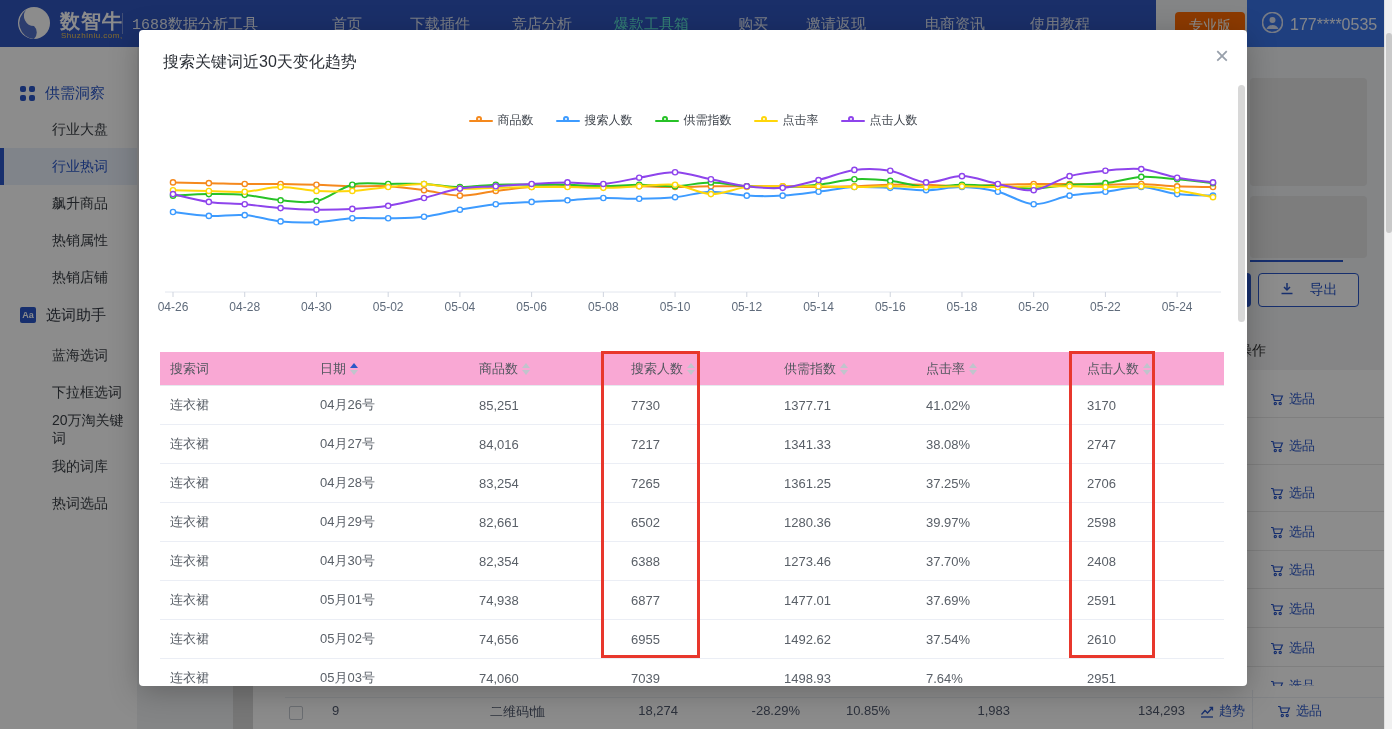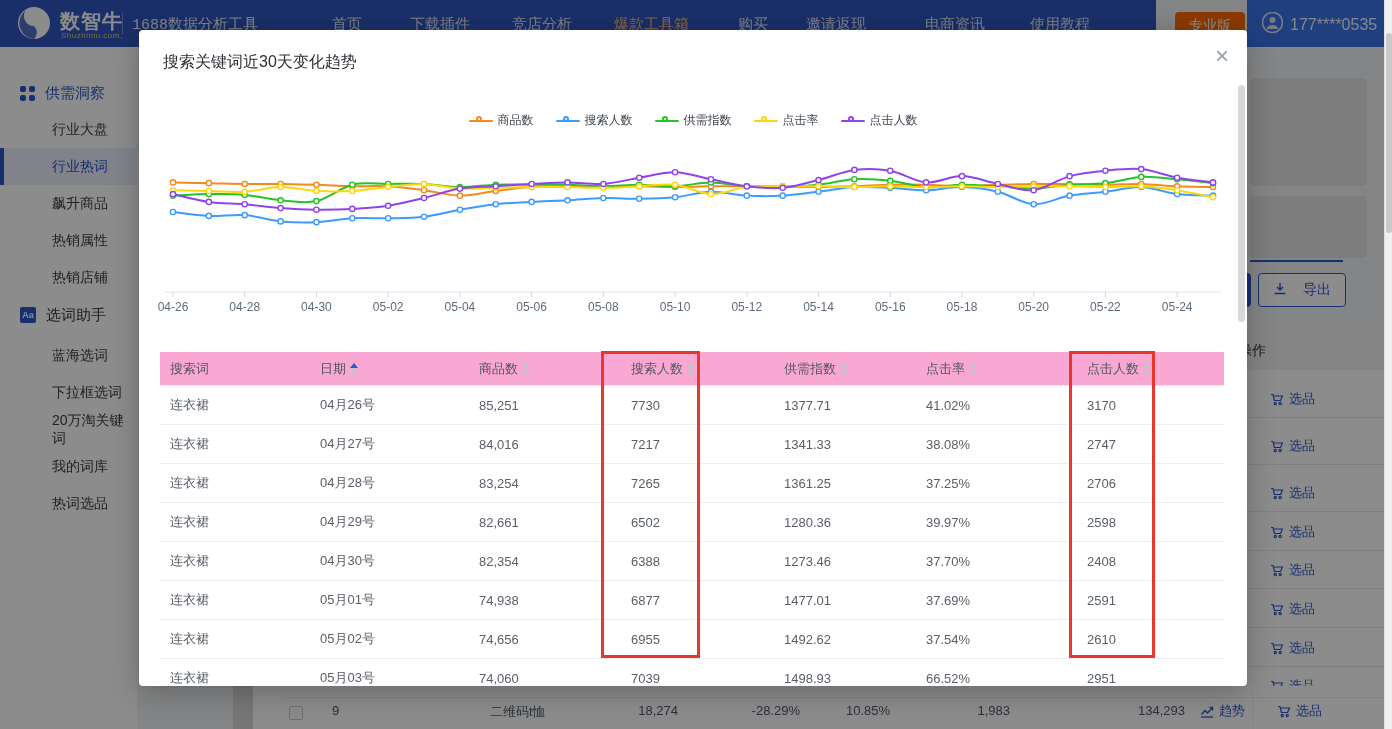--- a/index.html
+++ b/index.html
@@ -8,21 +8,21 @@
 
   
   .navbar { position:absolute; left:0; top:0; width:1156px; height:47px; background:#3156c0; z-index:1; }
   .nav-user-bg { position:absolute; left:1247px; top:0; width:145px; height:47px; background:#3a74e8; }
   .logo-wrap { position:absolute; left:16px; top:5px; width:36px; height:36px; }
   .brand-name { position:absolute; left:60px; top:8px; font-size:20px; font-weight:bold; color:#ffffff; letter-spacing:1px; }
   .brand-sub { position:absolute; left:61px; top:31px; font-size:8px; color:#f0c550; letter-spacing:.5px; }
   .brand-divider { position:absolute; left:122px; top:13px; width:1px; height:21px; background:rgba(255,255,255,.35); }
   .product { position:absolute; left:132px; top:15px; font-size:15px; color:#e8edf8;font-family:Liberation Mono, monospace; }
   .nav-item { position:absolute; top:15px; font-size:15px; color:#dde4f2; cursor:pointer; white-space:nowrap; }
-  .nav-item.active { color:#fdba74;text-align:center; }
+  .nav-item.active { color:#5eead4;text-align:center; }
   .pro-btn { position:absolute; left:1175px; top:12px; width:70px; height:27px; background:#ff6a00; color:#fff;
              border:none; border-radius:4px; font-size:14px; font-family:inherit; cursor:pointer; }
   .user-area { position:absolute; left:1262px; top:12px; display:flex; align-items:center; gap:7px; }
   .user-phone { font-size:16px; color:#eef2fb; }
 
   
   .sidebar { position:absolute; left:0; top:47px; width:137px; height:682px; background:#ffffff; z-index:1; }
   .side-section { position:absolute; left:0; width:137px; height:28px; display:flex; align-items:center; gap:10px; padding-left:20px; }
   .side-section .lbl { font-size:15px; color:#2a57c8; }
   .side-section.plain .lbl { color:#333842; }
@@ -33,21 +33,21 @@
   .side-item { position:absolute; left:0; width:137px; height:37px; display:flex; align-items:center; padding-left:52px;
                font-size:14px; color:#3a3f45; cursor:pointer; }
   .side-item.active { background:#e9f0fb; color:#2a57c8; }
   .side-item.active::before { content:""; position:absolute; left:0; top:0; width:4px; height:37px; background:#2a57c8; }
 
   
   .content { position:absolute; left:137px; top:47px; width:1255px; height:682px; background:#f0f2f5; z-index:1; }
   .bg-panel { position:absolute; background:#e3e3e3; border-radius:4px; }
   .bg-blueline { position:absolute; left:1113px; top:213px; width:93px; height:2px; background:#2a57c8; }
   .bg-bluebtn { position:absolute; left:1104px; top:226px; width:10px; height:34px; background:#2a57c8; border-radius:4px; }
-  .export-btn { position:absolute; left:1121px; top:226px; width:88px; height:34px; background:#fff; border:1px solid #2a57c8;
+  .export-btn { position:absolute; left:1121px; top:226px; width:101px; height:34px; background:#fff; border:1px solid #2a57c8;
                 border-radius:4px; color:#2a57c8; font-size:14px; font-family:inherit; display:flex; align-items:center;
                 justify-content:center; gap:16px; cursor:pointer; }
   .ops-header { position:absolute; left:1110px; top:283px; width:145px; height:40px; background:#f2f3f5; }
   .ops-label { position:absolute; left:1101px; top:295px; font-size:14px; color:#333; }
   .ops-rows-bg { position:absolute; left:1110px; top:323px; width:145px; height:316px; background:#ffffff; }
   .pick-link { position:absolute; display:flex; align-items:center; gap:5px; color:#2a57c8; font-size:13px; cursor:pointer; }
   .row-sep { position:absolute; left:1110px; width:145px; height:1px; background:#e8e8e8; }
 
   
   .bottom-gutter { position:absolute; left:96px; top:639px; width:20px; height:43px; background:#d9d9d9; }
@@ -620,21 +620,21 @@
           <div class="tcell">1492.62</div>
           <div class="tcell">37.54%</div>
           <div class="tcell">2610</div>
         </div>
         <div class="trow">
           <div class="tcell">连衣裙</div>
           <div class="tcell">05月03号</div>
           <div class="tcell">74,060</div>
           <div class="tcell">7039</div>
           <div class="tcell">1498.93</div>
-          <div class="tcell">66.52%</div>
+          <div class="tcell">7.64%</div>
           <div class="tcell">2951</div>
         </div>
       </div>
     <div class="hl-box one"></div>
     <div class="hl-box two"></div>
     <div class="modal-scrollbar">
         <div class="thumb"></div>
       </div>
   </section>
 

